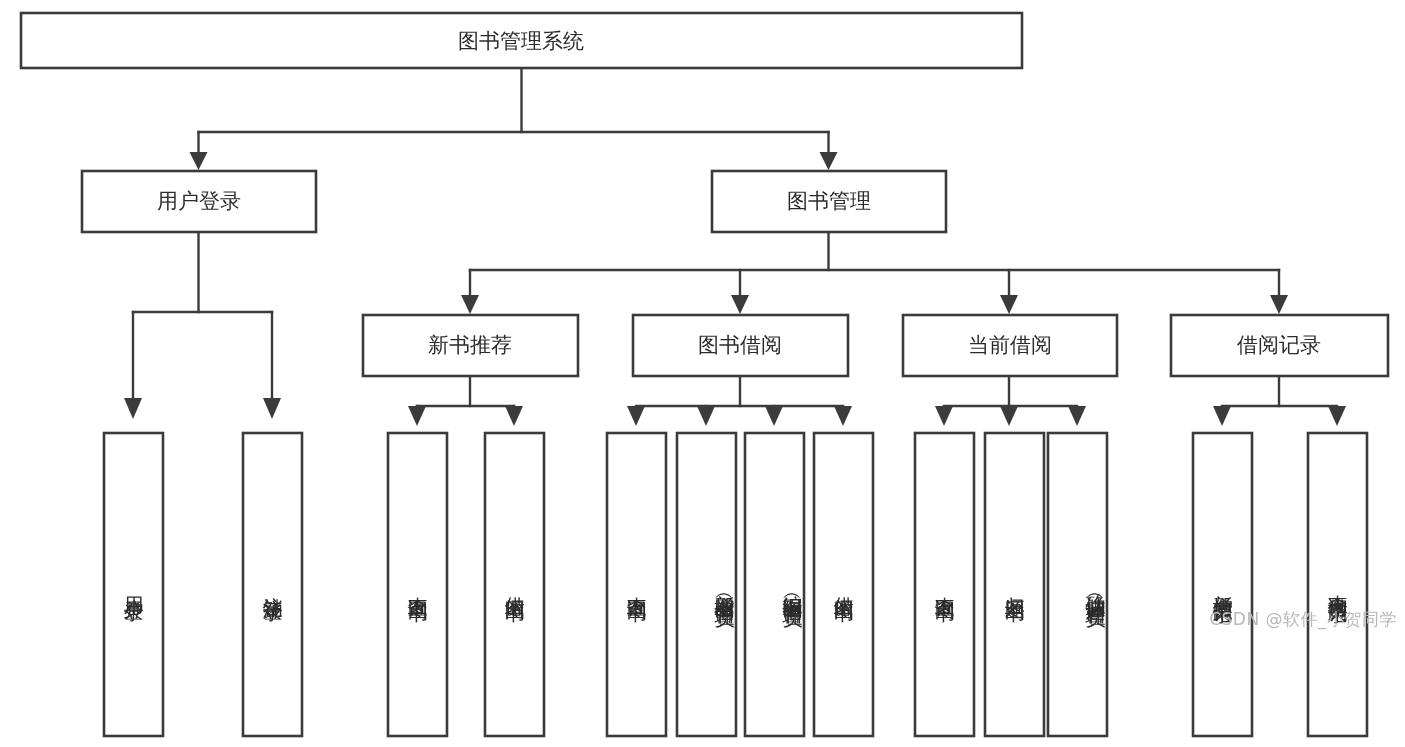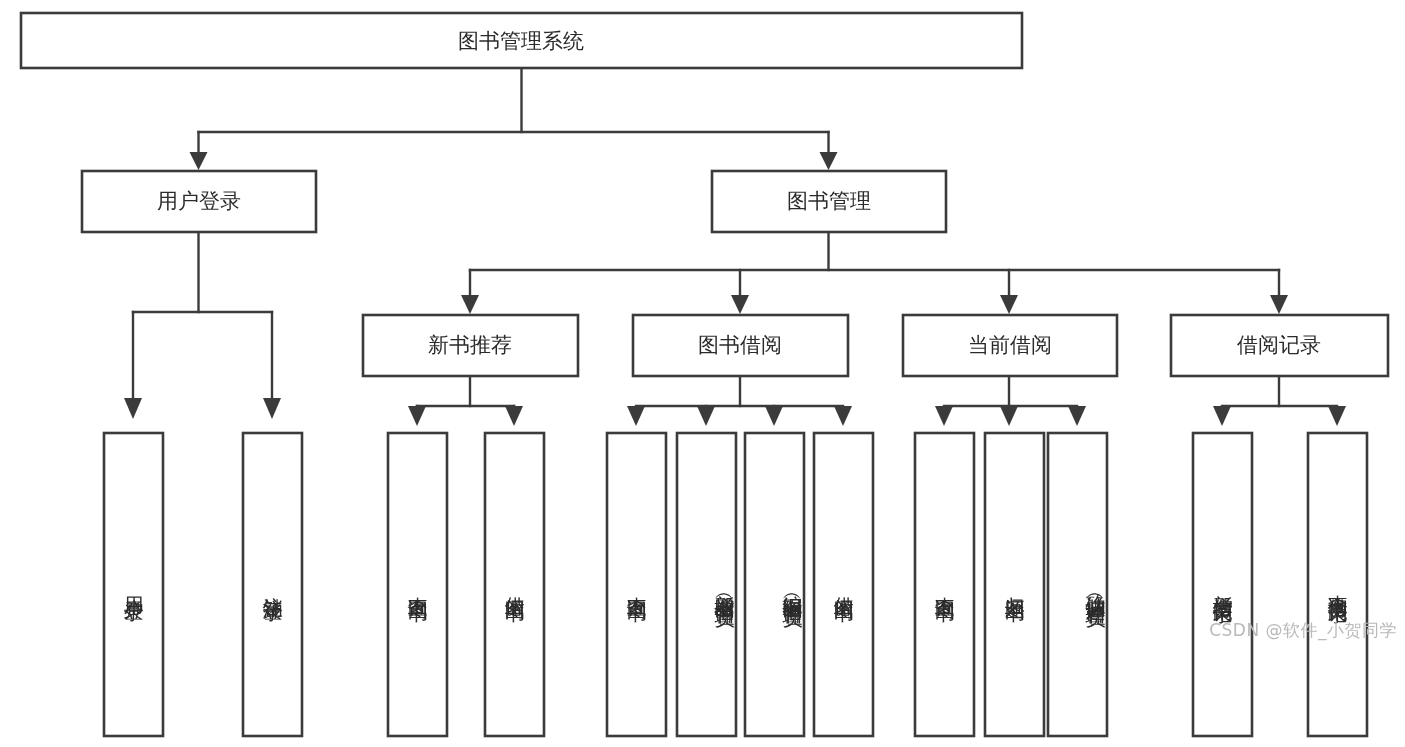--- a/index.html
+++ b/index.html
@@ -61,21 +61,21 @@
     color: #2b2b2b;
     display: flex;
     align-items: center;
     justify-content: center;
     white-space: nowrap;
     user-select: none;
   }
   .watermark {
     position: absolute;
     right: 8px;
-    bottom: 5px;
+    bottom: 16px;
     font-family: "DejaVu Sans", "Liberation Sans", sans-serif;
     font-size: 17px;
     color: #b9b9b9;
     letter-spacing: 0.5px;
     white-space: nowrap;
   }
 </style>
 </head>
 <body>
 

